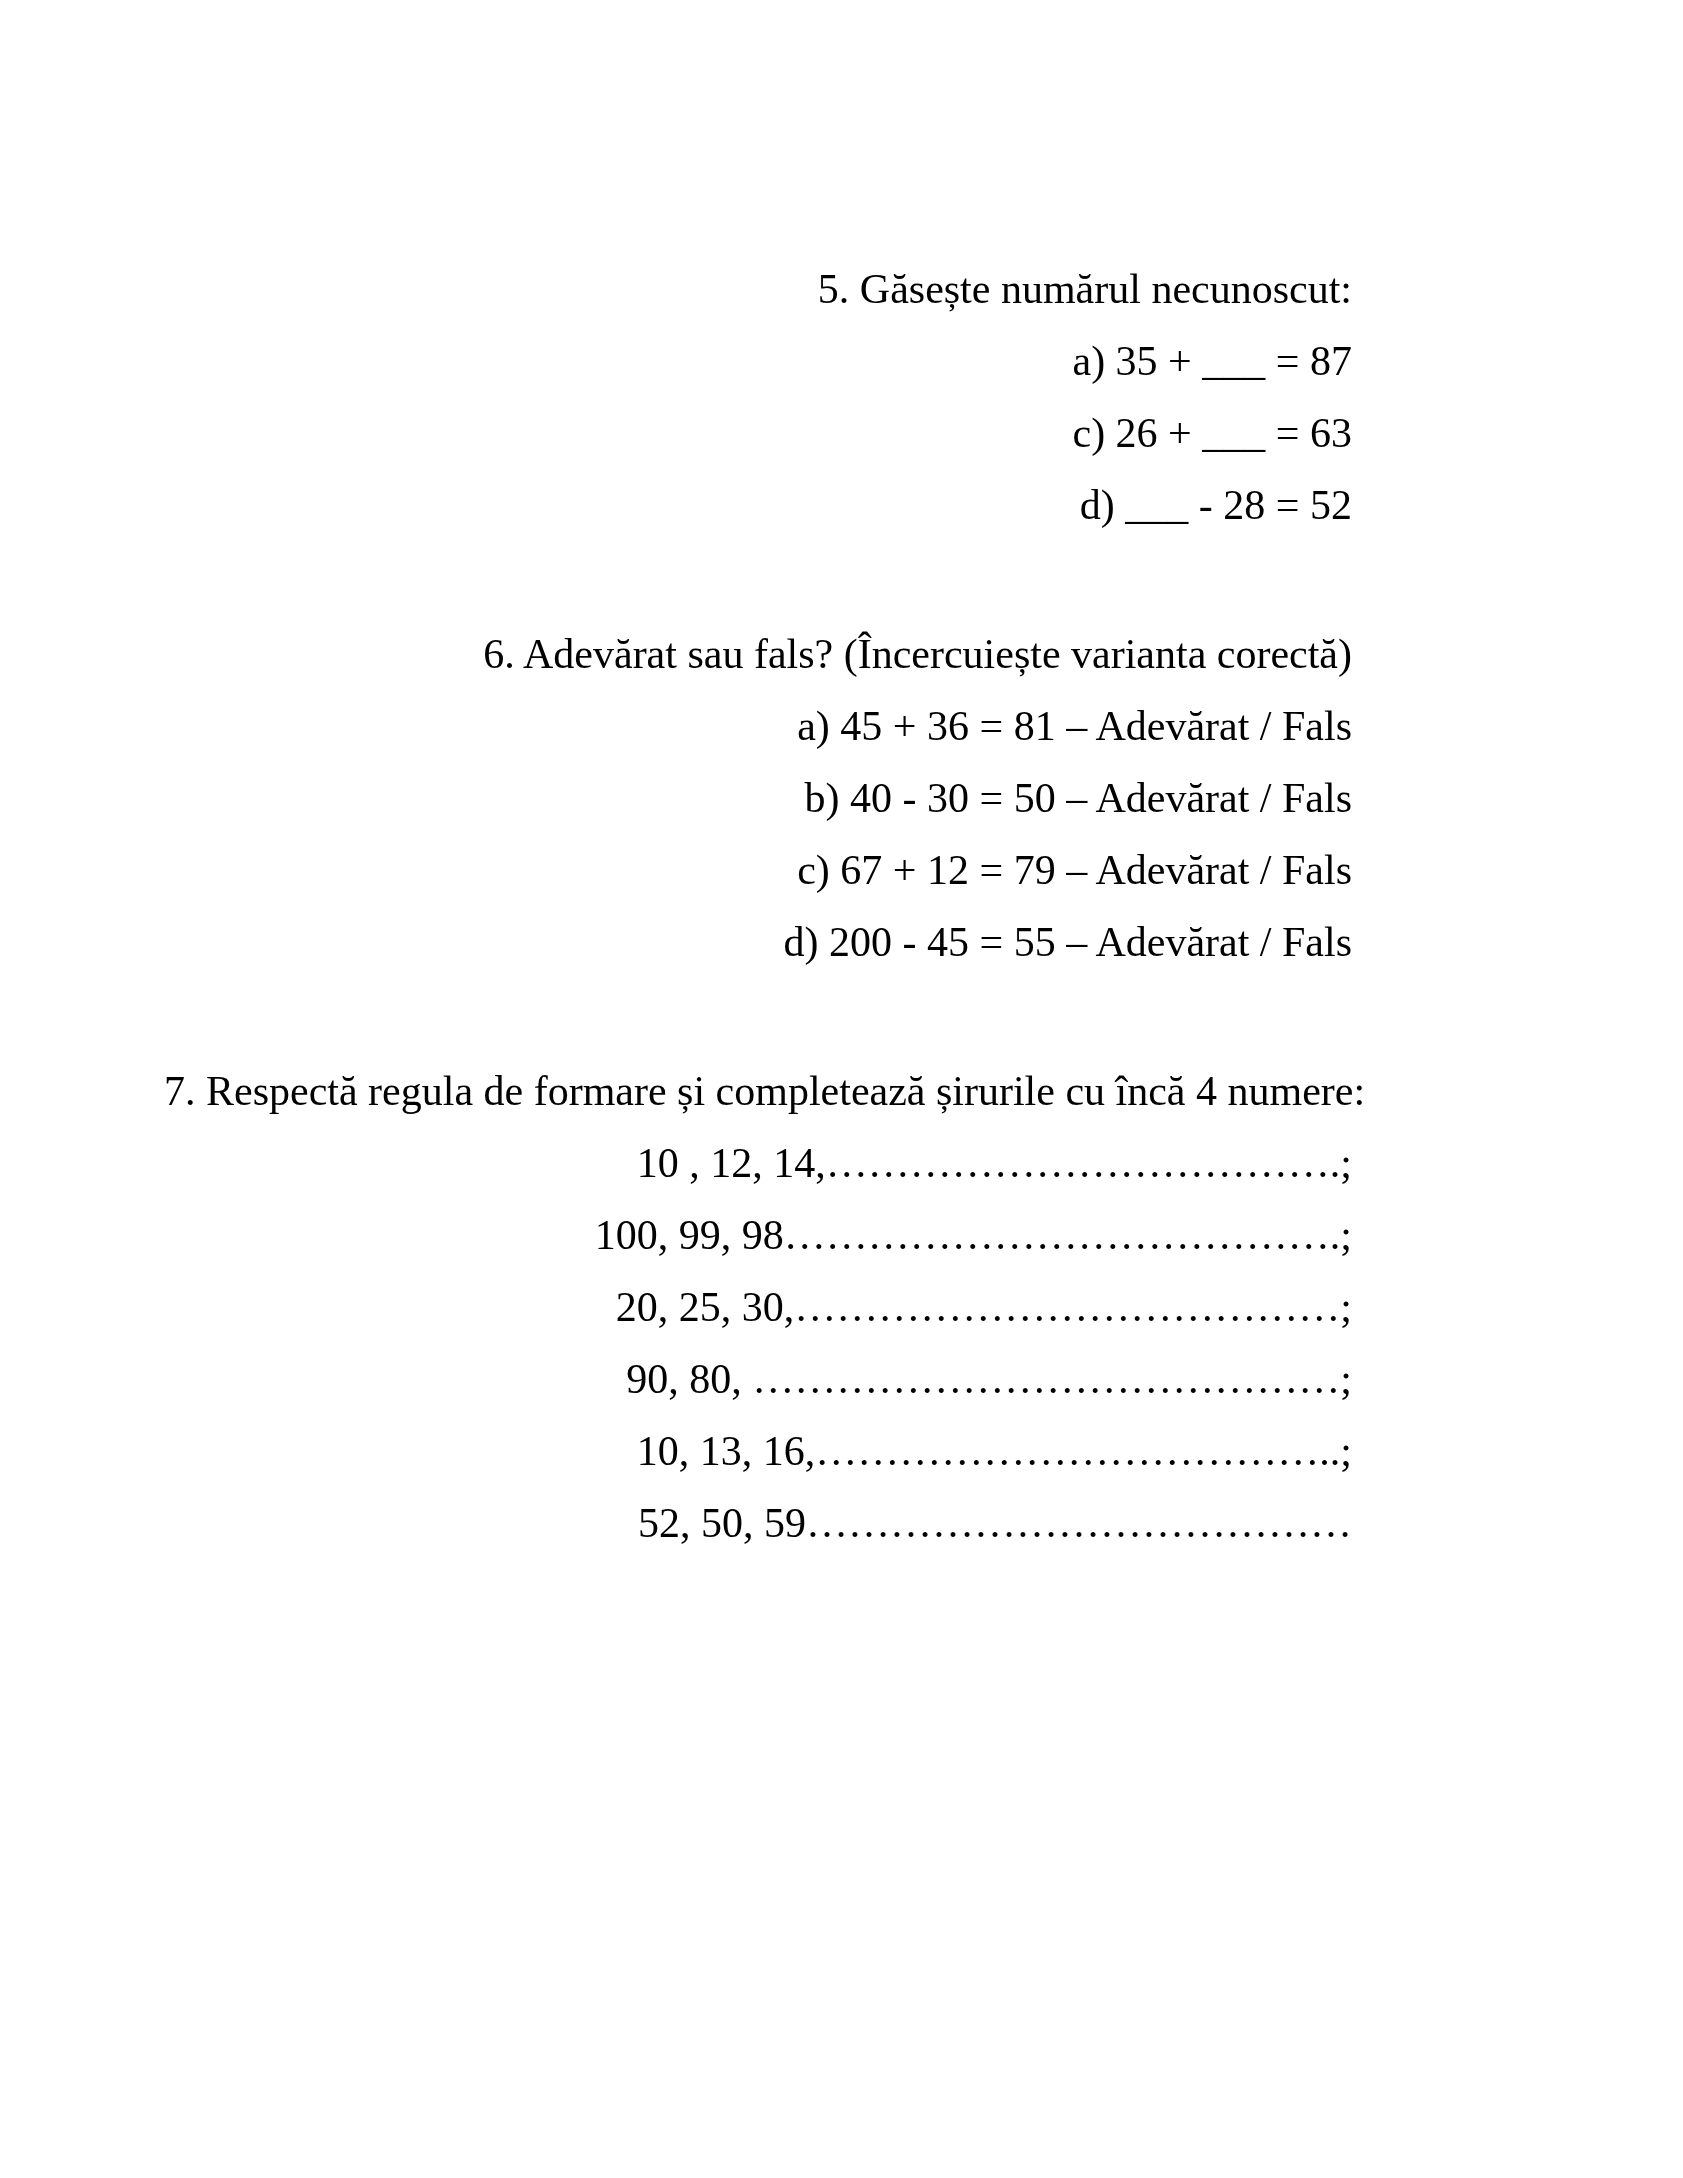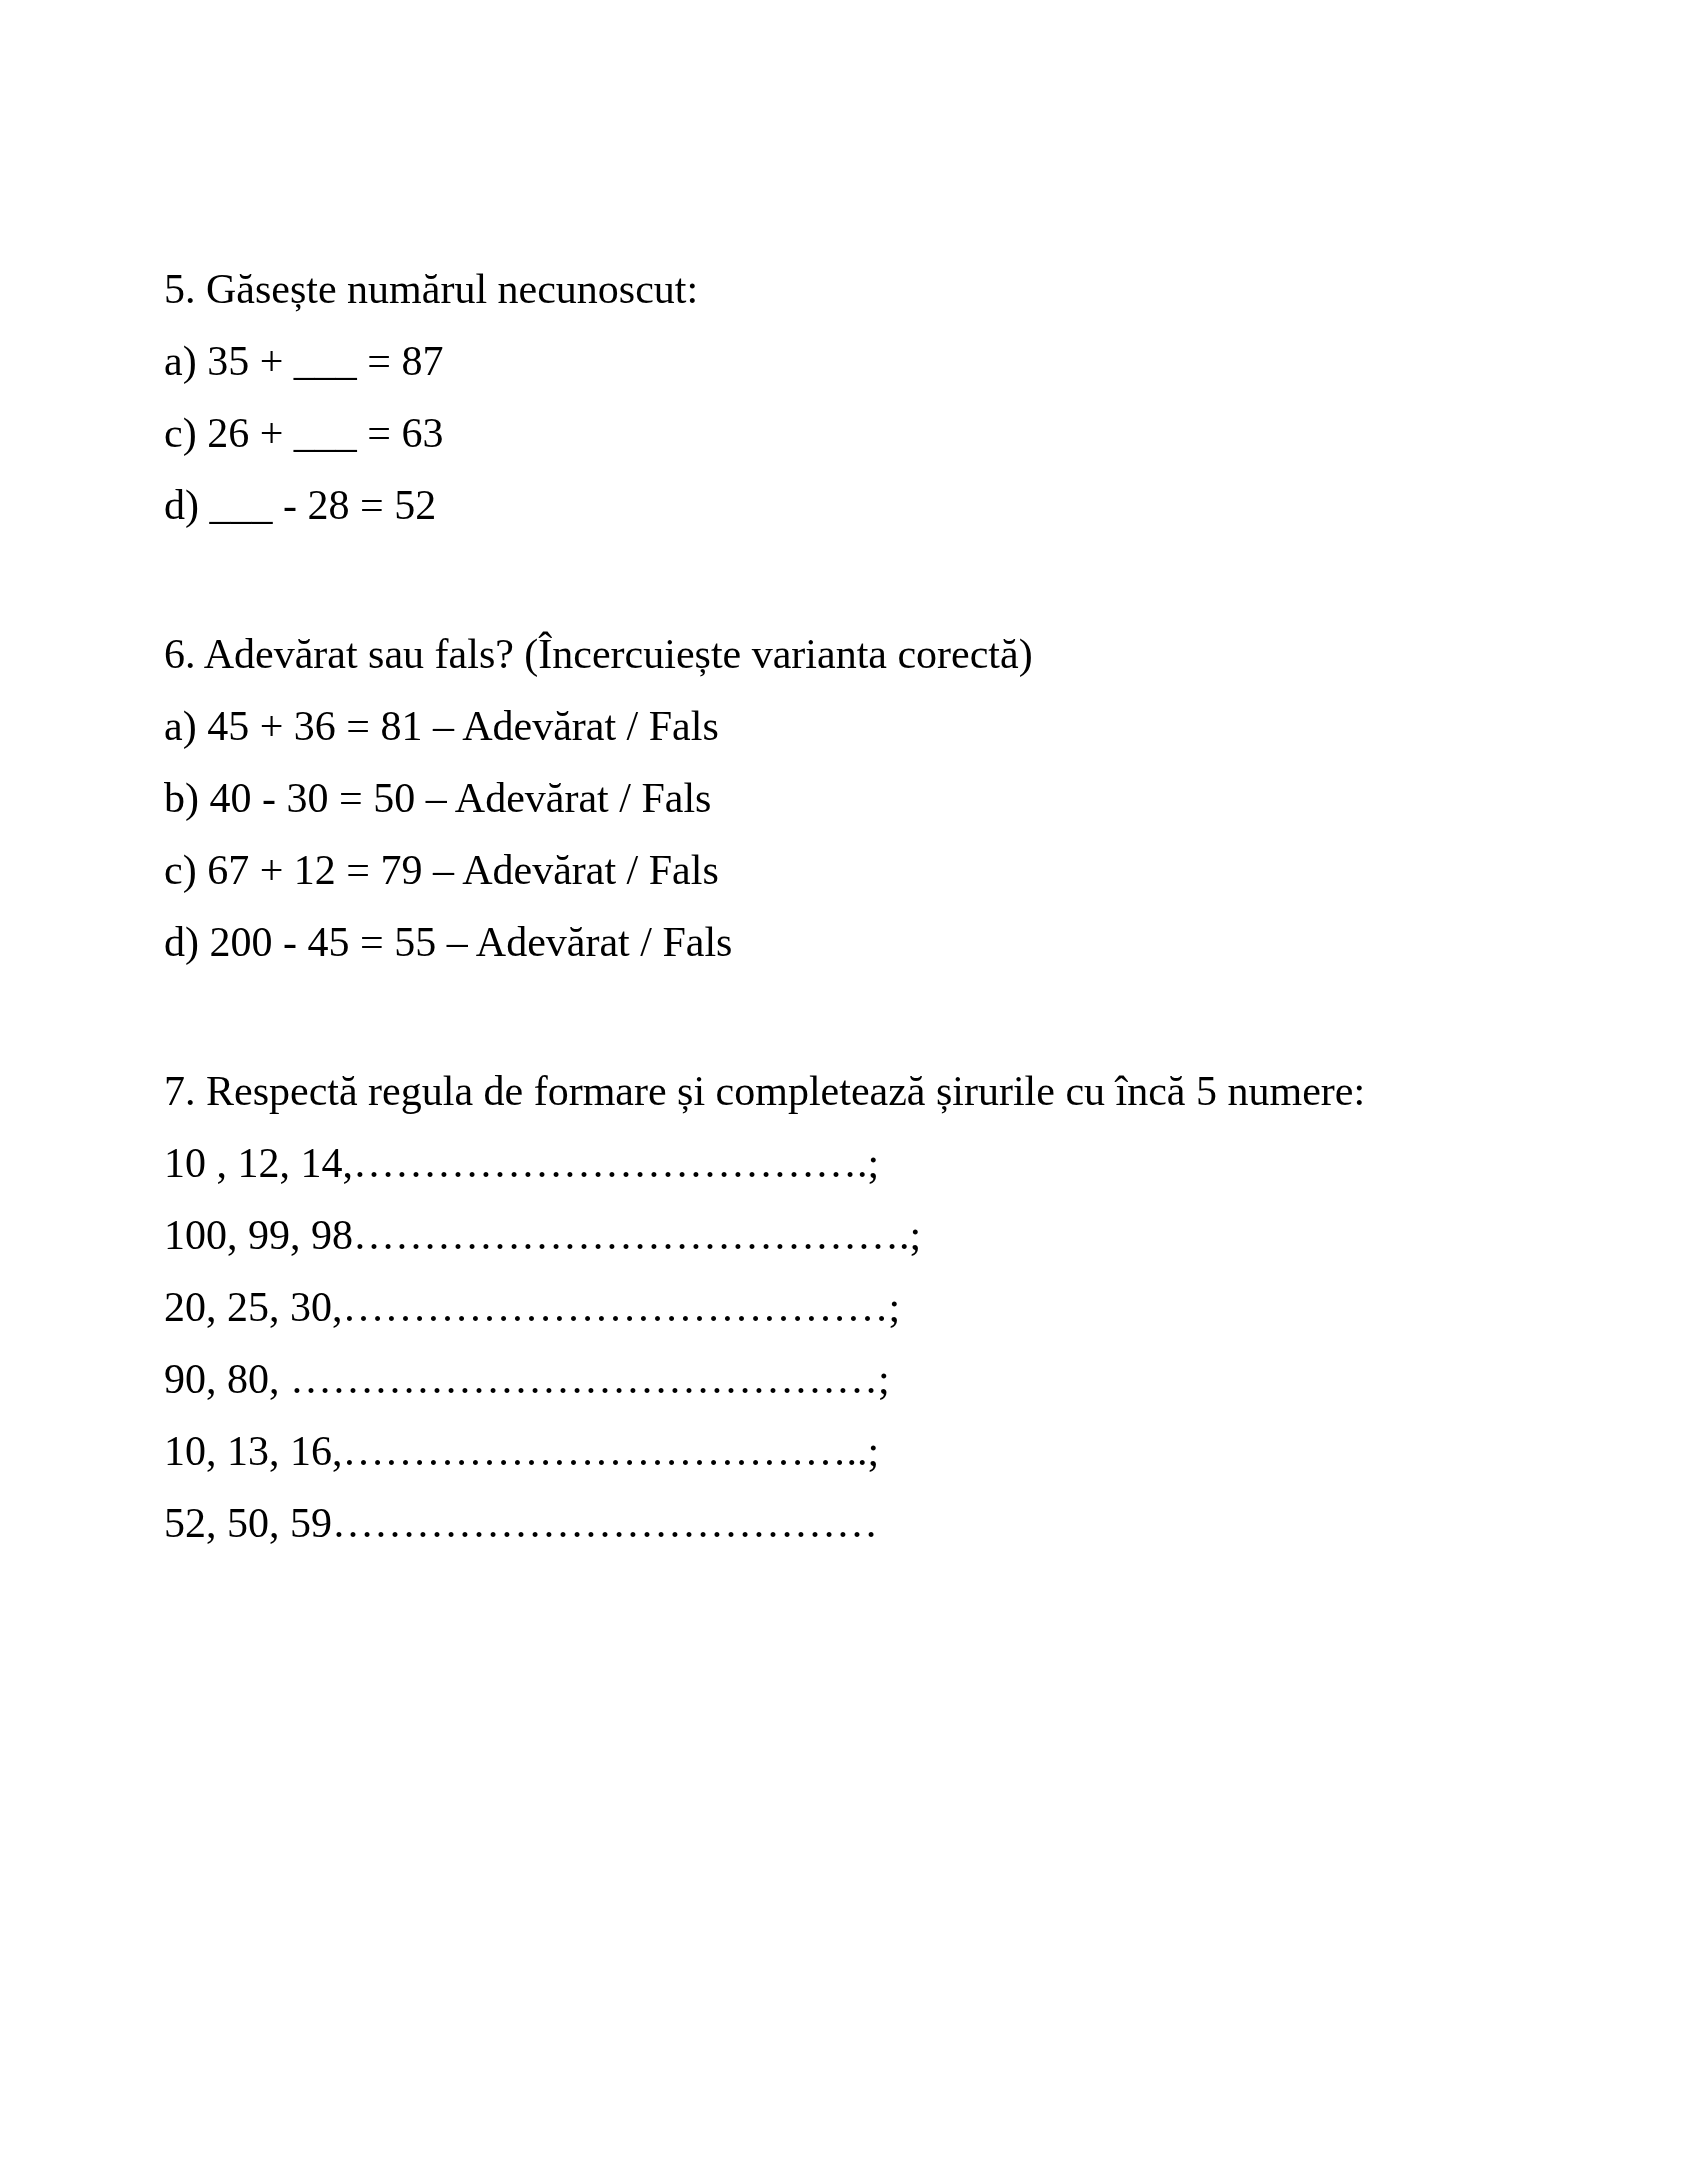--- a/index.html
+++ b/index.html
@@ -14,20 +14,21 @@
     background: #ffffff;
     color: #000000;
     font-family: "Liberation Serif", "DejaVu Serif", serif;
     overflow: hidden;
   }
   .content {
     position: absolute;
     left: 164px;
     top: 253px;
     width: 1188px;
+    text-align: right;
   }
   .line {
     margin: 0;
     font-size: 42px;
     line-height: 72px;
     white-space: pre;
     color: #000000;
   }
   section + section {
     margin-top: 77px;
@@ -48,21 +49,21 @@
 
     <section>
       <p class="line">6. Adevărat sau fals? (Încercuiește varianta corectă)</p>
       <p class="line">a) 45 + 36 = 81 – Adevărat / Fals</p>
       <p class="line">b) 40 - 30 = 50 – Adevărat / Fals</p>
       <p class="line">c) 67 + 12 = 79 – Adevărat / Fals</p>
       <p class="line">d) 200 - 45 = 55 – Adevărat / Fals</p>
     </section>
 
     <section>
-      <p class="line">7. Respectă regula de formare și completează șirurile cu încă 5 numere:</p>
+      <p class="line">7. Respectă regula de formare și completează șirurile cu încă 4 numere:</p>
       <p class="line">10 , 12, 14,……………………………….;</p>
       <p class="line">100, 99, 98………………………………….;</p>
       <p class="line">20, 25, 30,…………………………………;</p>
       <p class="line">90, 80, ……………………………………;</p>
       <p class="line">10, 13, 16,………………………………..;</p>
       <p class="line">52, 50, 59…………………………………</p>
     </section>
 
   </div>
 </div>

